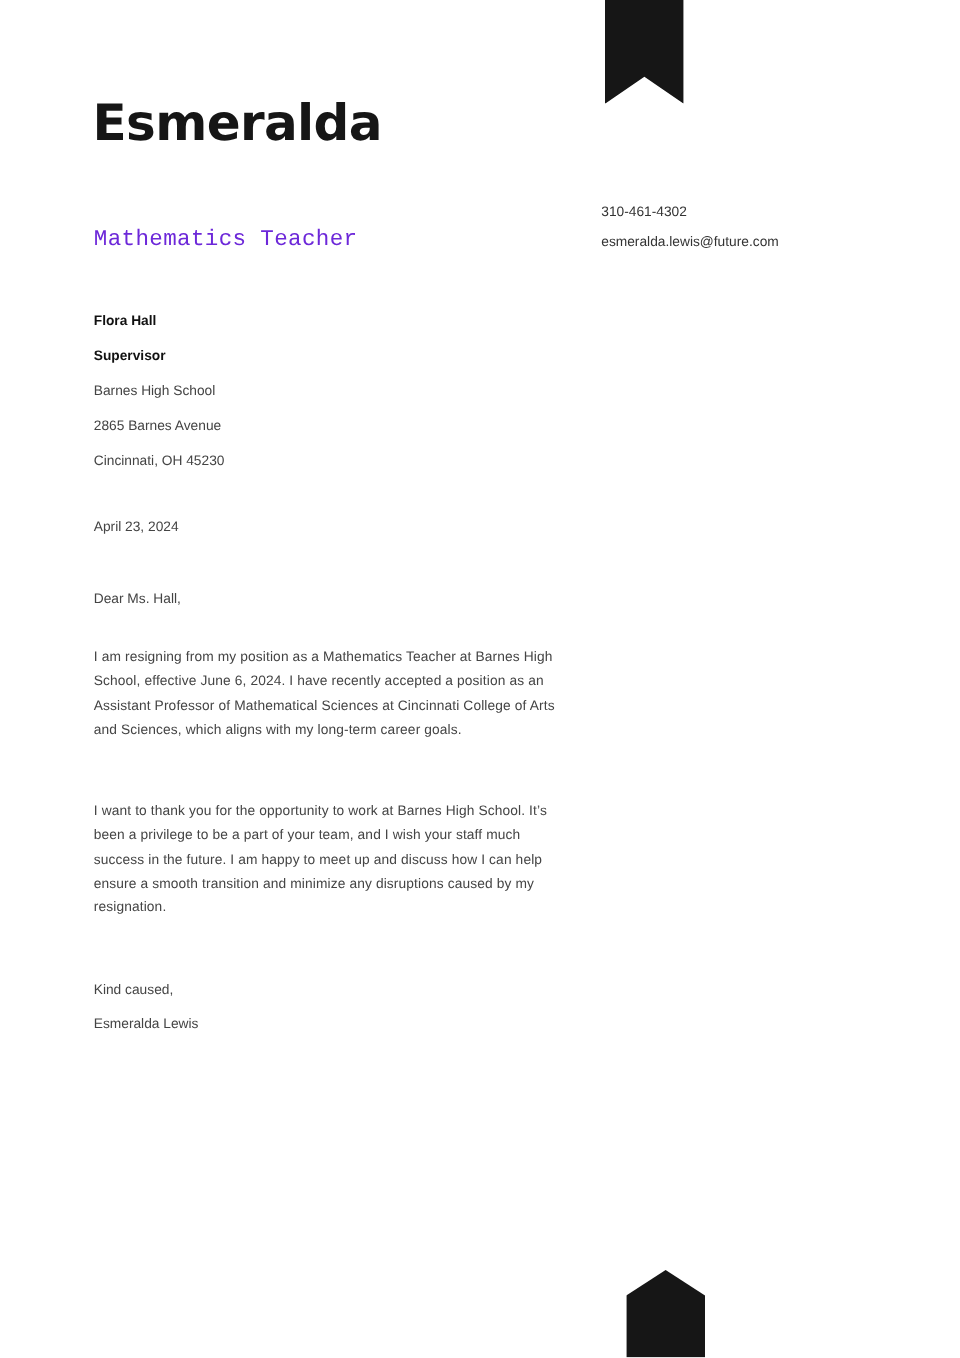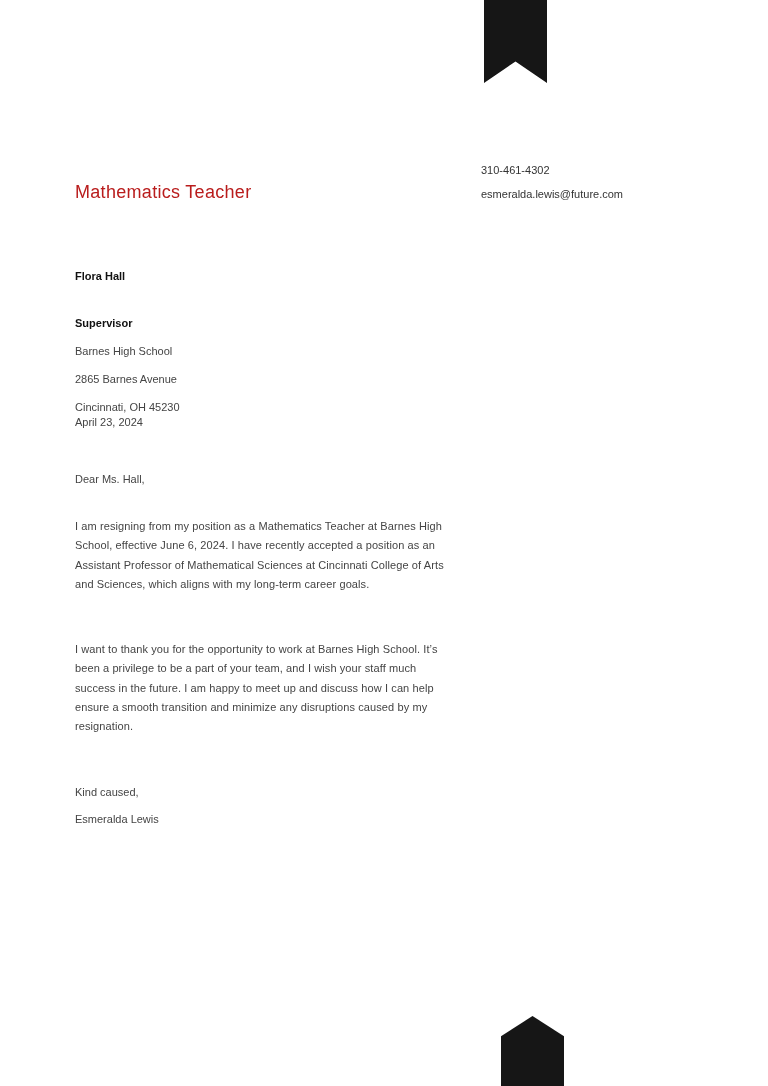--- a/index.html
+++ b/index.html
@@ -20,46 +20,47 @@
     clip-path: polygon(50% 0, 100% 29%, 100% 100%, 0 100%, 0 29%);
   }
   .name {
     position: absolute; left: 74px; top: 76px;
     font-family: "DejaVu Sans", sans-serif; font-weight: 900;
     font-size: 40px; line-height: 46px; color: #161616; letter-spacing: -0.5px;
   }
   .name div { font-weight: bold; }
   .job-title {
     position: absolute; left: 75px; top: 182px;
-    font-size: 18px; color: #b91c1c; letter-spacing: 0.3px;
+    font-size: 18px; color: #6d28d9; letter-spacing: 0.3px; font-family: Liberation Mono, monospace;
   }
   .contact { position: absolute; left: 481px; font-size: 11px; color: #333; }
   .phone { top: 164px; }
   .email { top: 188px; }
   .recipient { position: absolute; left: 75px; top: 250px; font-size: 11px; }
   .recipient div { height: 28px; line-height: 14px; }
-  .recipient .bold { font-weight: bold; color: #111; margin-top: 19px; }
+  .recipient .bold { font-weight: bold; color: #111; }
   .date { position: absolute; left: 75px; top: 416px; font-size: 11px; }
   .greeting { position: absolute; left: 75px; top: 473px; font-size: 11px; }
   .para {
     position: absolute; left: 75px; width: 375px;
     font-size: 11px; line-height: 19.3px; letter-spacing: 0.1px;
   }
   .p1 { top: 517px; }
   .p2 { top: 640px; }
   .closing { position: absolute; left: 75px; top: 786px; font-size: 11px; }
   .signature { position: absolute; left: 75px; top: 813px; font-size: 11px; }
 </style>
 </head>
 <body>
 
 <div class="ribbon-top"></div>
 <div class="ribbon-bottom"></div>
 
 <div class="name">
+  <div>Esmeralda</div>
 </div>
 <div class="job-title">Mathematics Teacher</div>
 
 <div class="contact phone">310-461-4302</div>
 <div class="contact email">esmeralda.lewis@future.com</div>
 
 <div class="recipient">
   <div class="bold">Flora Hall</div>
   <div class="bold">Supervisor</div>
   <div>Barnes High School</div>

